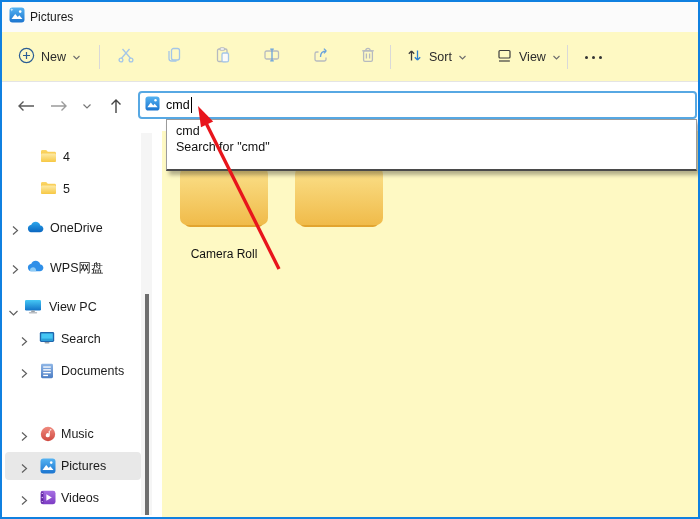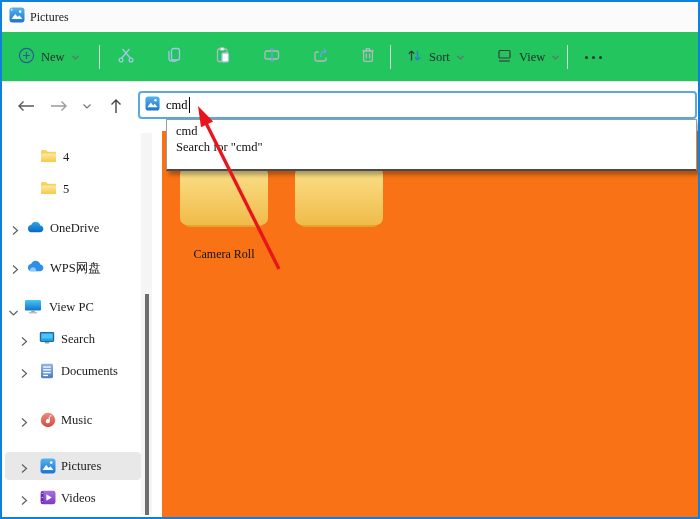--- a/index.html
+++ b/index.html
@@ -1,27 +1,27 @@
 <!DOCTYPE html>
 <html><head>
 <meta charset="utf-8">
 <style>
   * { box-sizing: border-box; margin: 0; padding: 0; }
   html,body { width:700px; height:519px; }
   body { font-family: "Liberation Sans", "DejaVu Sans", sans-serif; background:#fff; }
   .window {
     position:relative; width:700px; height:519px; overflow:hidden;
-    border:2px solid #1080e0; background:#ffffff;font-family:Liberation Serif, serif;
+    border:2px solid #1080e0; background:#ffffff;
   }
   
   .titlebar { position:absolute; left:0; top:0; width:696px; height:30px; background:#fbfbfb; }
   .titlebar .appicon { position:absolute; left:7px; top:5px; }
   .titlebar .title { position:absolute; left:28px; top:8px; font-size:12px; color:#1a1a1a; }
   
-  .toolbar { position:absolute; left:0; top:30px; width:696px; height:50px; background:#22c55e; border-bottom:1px solid #e4e4e4; }
+  .toolbar { position:absolute; left:0; top:30px; width:696px; height:50px; background:#fef9c3; border-bottom:1px solid #e4e4e4; }
   .tbtn { position:absolute; top:11px; height:28px; display:flex; align-items:center; gap:6px; border-radius:4px; cursor:default; }
   .tlabel { font-size:12.5px; color:#2b2b2b; }
   .tsep { position:absolute; top:13px; width:1px; height:24px; background:#d9d9d9; }
   .dots { display:flex; gap:4px; }
   .dots i { width:3px; height:3px; border-radius:50%; background:#333; }
   
   .navrow { position:absolute; left:0; top:81px; width:696px; height:48px; background:#ffffff; }
   .navbtn { position:absolute; top:10px; width:26px; height:26px; display:flex; align-items:center; justify-content:center; }
   
   .addressbar {
@@ -43,21 +43,21 @@
   
   .sidebar { position:absolute; left:0; top:129px; width:160px; bottom:0; background:#fff; }
   .srow { position:absolute; left:0; width:150px; height:28px; }
   .srow .chev { position:absolute; top:8px; }
   .srow .sico { position:absolute; top:6px; }
   .srow .slbl { position:absolute; top:7px; font-size:12.5px; color:#1a1a1a; white-space:nowrap; }
   .selbg { position:absolute; left:3px; width:136px; height:28px; background:#e8e8e8; border-radius:4px; }
   .sb-track { position:absolute; left:139px; top:2px; bottom:2px; width:11px; background:#f5f5f5; }
   .sb-thumb { position:absolute; left:143px; top:163px; bottom:2px; width:4px; background:#6e6e6e; }
   
-  .content { position:absolute; left:160px; top:129px; right:0; bottom:0; background:#f97316; }
+  .content { position:absolute; left:160px; top:129px; right:0; bottom:0; background:#fef9c3; }
   .tile { position:absolute; width:110px; text-align:center; cursor:default; }
   .tile .fname { margin-top:16px; font-size:12px; color:#111; }
   
   .arrow-overlay { position:absolute; left:0; top:0; z-index:50; pointer-events:none; }
   .hidden-defs { position:absolute; width:0; height:0; }
 </style>
 </head>
 <body>
 
 <svg class="hidden-defs" aria-hidden="true">
@@ -369,21 +369,21 @@
             <rect x="3.2" y="3.4" width="7.6" height="1.3" fill="#fff"></rect>
             <rect x="3.2" y="6.2" width="7.6" height="1.3" fill="#fff"></rect>
             <rect x="3.2" y="9" width="7.6" height="1.3" fill="#fff"></rect>
             <rect x="3.2" y="11.8" width="4.8" height="1.3" fill="#fff"></rect>
           </svg>
       </span>
       <span class="slbl" style="left:59px;">Documents</span>
     </div>
 
 
-    <div class="srow" style="top:275px;padding-left:28px;">
+    <div class="srow" style="top:289px;padding-left:28px;">
       <span class="chev" style="left:18px;">
         <svg width="8" height="11" viewBox="0 0 8 11" fill="none" stroke="#5f5f5f" stroke-width="1.2">
             <path d="M2 1.5 L6.5 5.5 L2 9.5"></path>
           </svg>
       </span>
       <span class="sico" style="left:38px;">
         <svg width="16" height="16" viewBox="0 0 16 16">
             <circle cx="8" cy="8" r="7.2" fill="url(#gmusic)"></circle>
             <path d="M9.8 3.6 v5.6 a2 2 0 1 1-1.1-1.75 V5.1 l2.6-.8 V3 Z" fill="#fff"></path>
           </svg>

